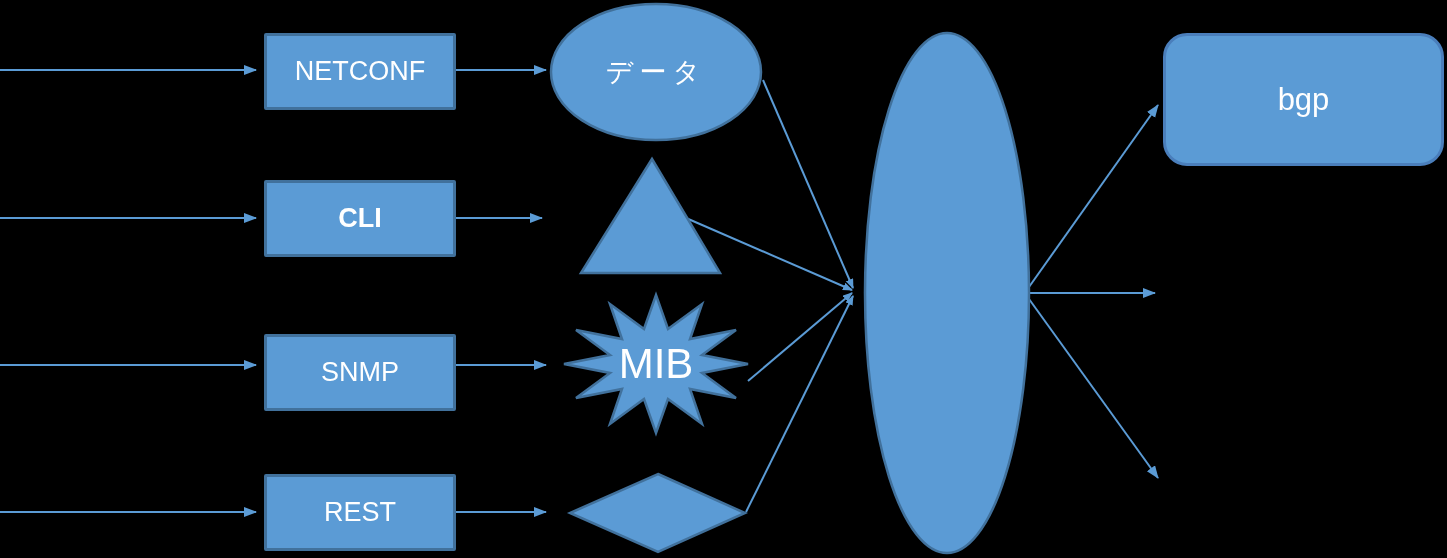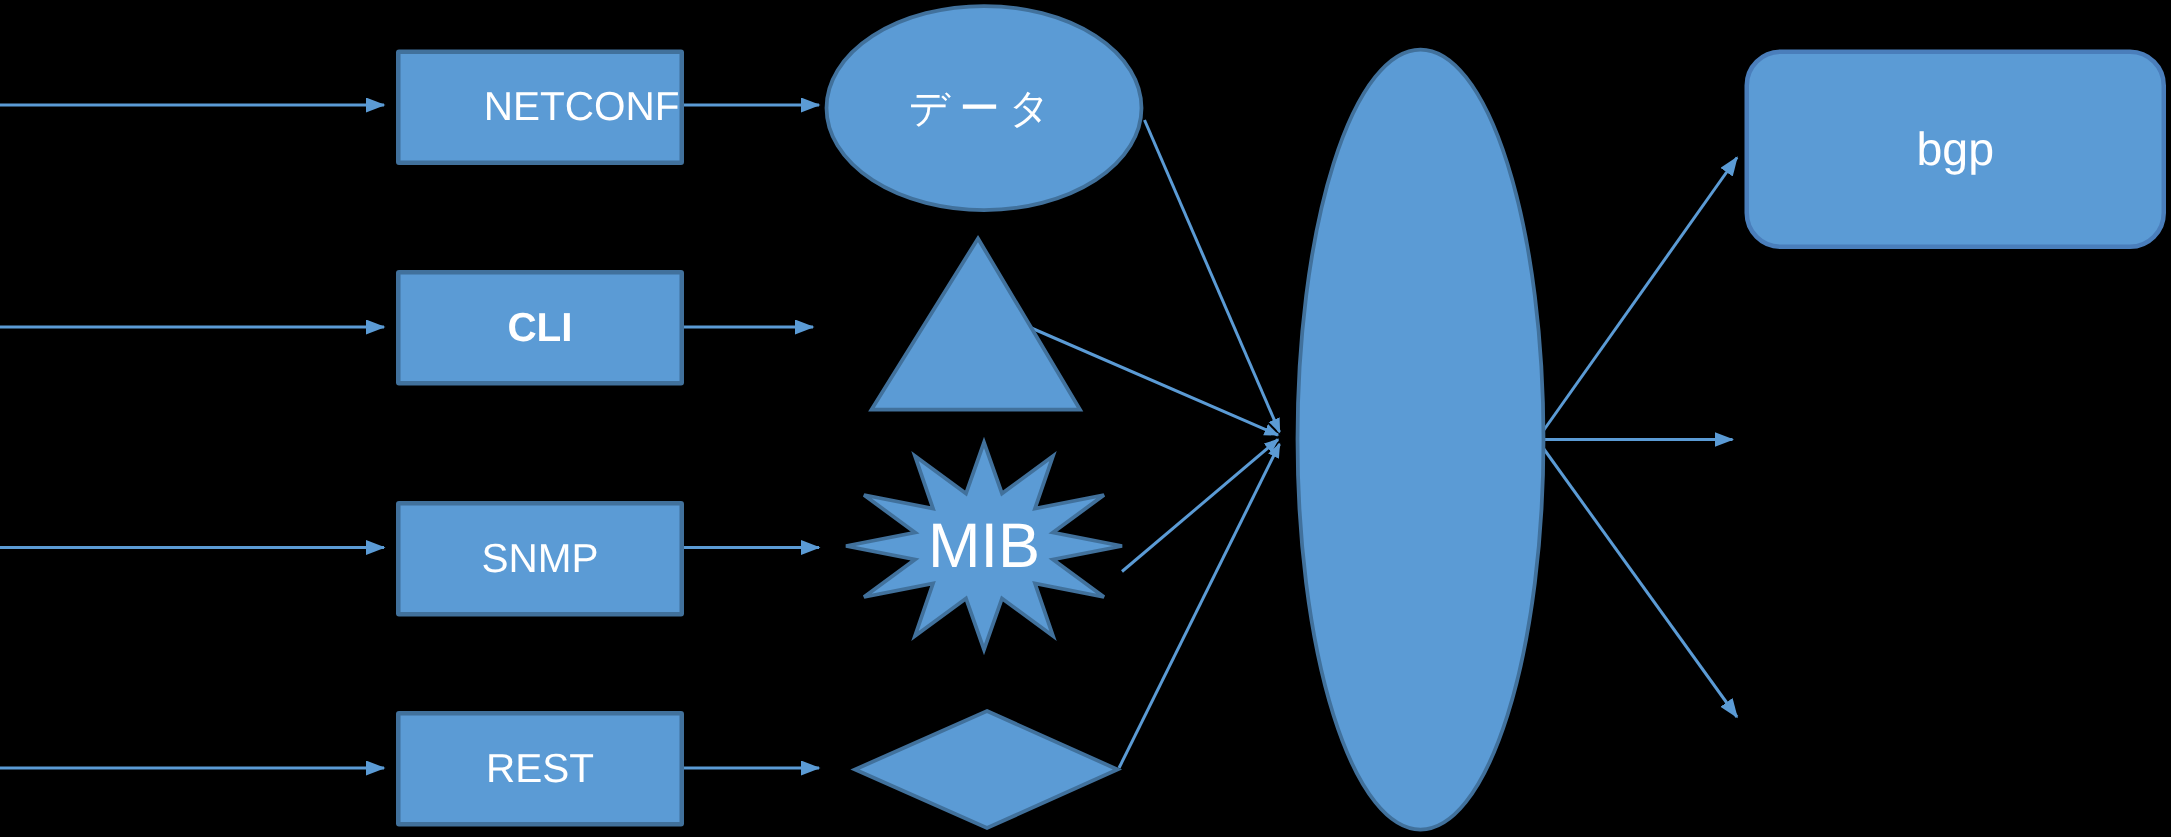--- a/index.html
+++ b/index.html
@@ -16,21 +16,21 @@
   .node.rect{border-radius:2px;font-size:27px;}
   .node.rounded{border-radius:24px;font-size:31px;border-color:#4A7EBB;}
   .shape-label{
     position:absolute;display:flex;align-items:center;justify-content:center;
     color:#fff;pointer-events:none;text-align:center;
   }
   .lbl-data{left:551px;top:6px;width:210px;height:132px;font-size:27px;letter-spacing:6px;}
   .lbl-mib{left:566px;top:338px;width:180px;height:52px;font-size:42px;}
   .lbl-sysdb{left:866px;top:267px;width:162px;height:52px;font-size:27px;}
   
-  .b-netconf{left:264px;top:33px;width:192px;height:77px;justify-content:flex-end;}
+  .b-netconf{left:264px;top:33px;width:192px;height:77px;}
   .b-cli{left:264px;top:180px;width:192px;height:77px;font-weight:bold;}
   .b-snmp{left:264px;top:334px;width:192px;height:77px;}
   .b-rest{left:264px;top:474px;width:192px;height:77px;}
   
   .b-bgp{left:1163px;top:33px;width:281px;height:133px;}
   .b-ospf{left:1163px;top:227px;width:281px;height:131px;}
   .b-interface{left:1163px;top:418px;width:281px;height:131px;}
 </style>
 </head>
 <body>

